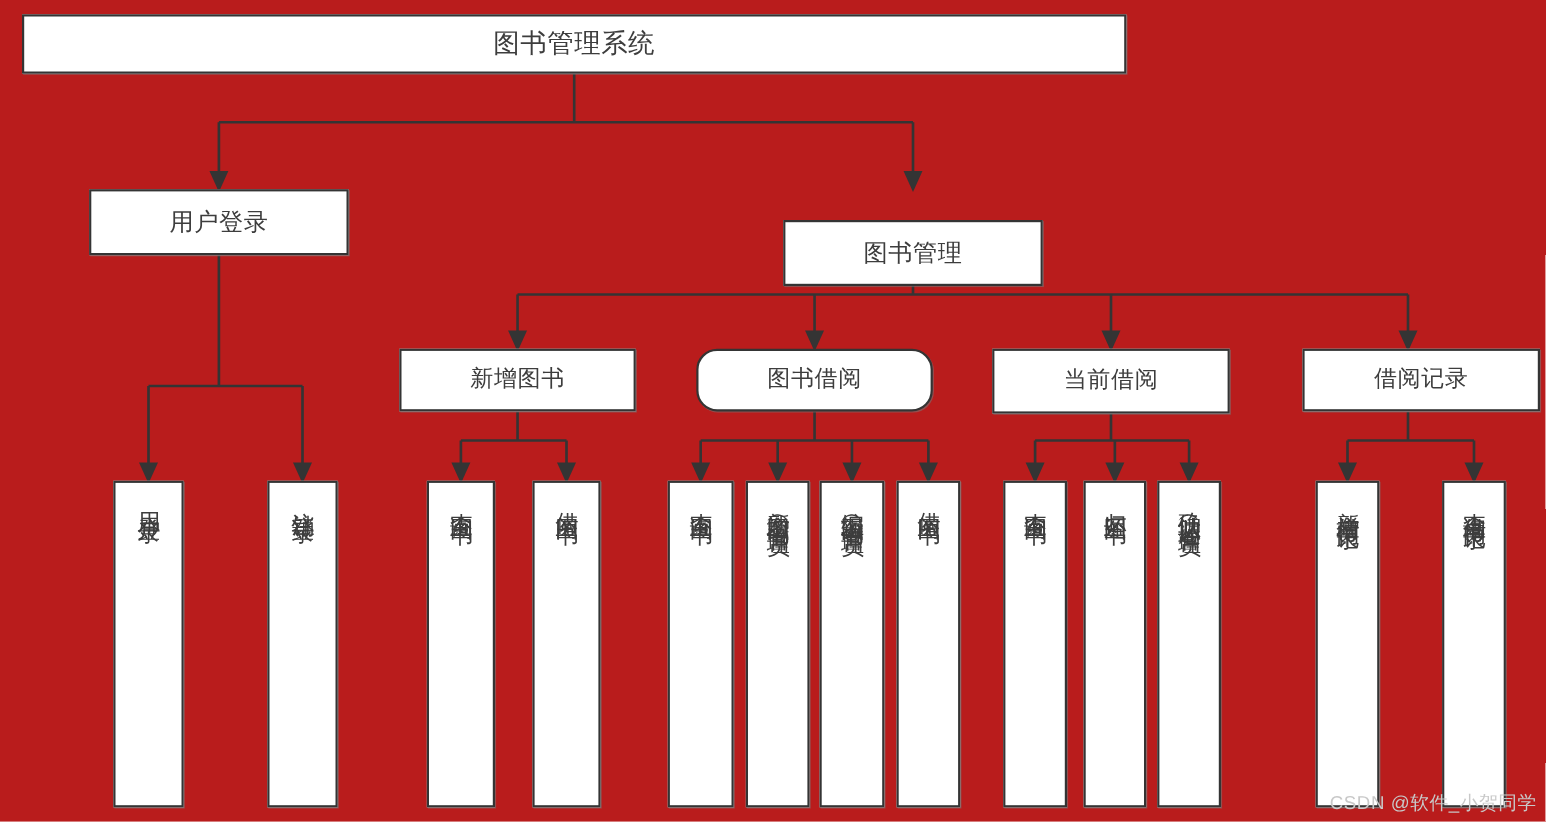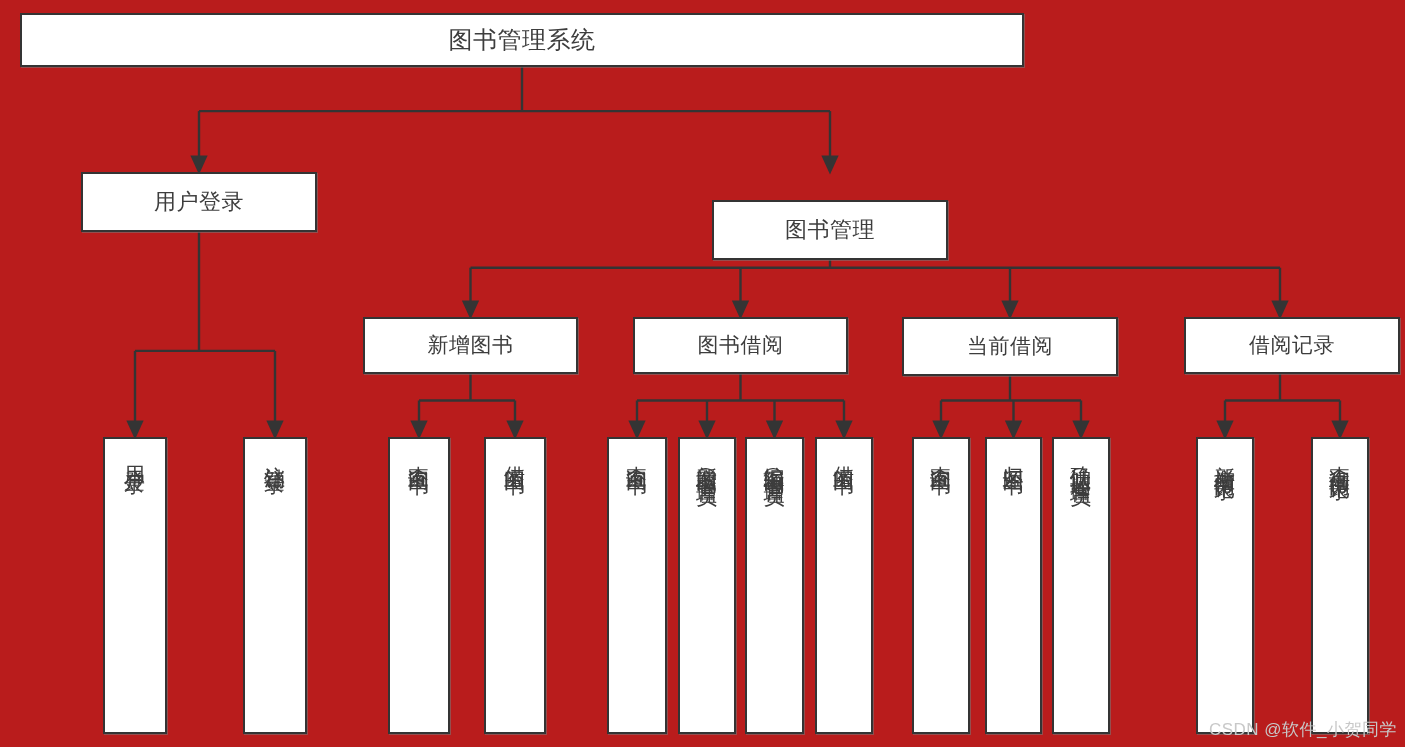--- a/index.html
+++ b/index.html
@@ -123,21 +123,21 @@
       </div>
       <div class="node level-1" style="left: 81px; top: 172px; width: 236px; height: 60px;">
         <span class="node-label">用户登录</span>
       </div>
       <div class="node level-1" style="left: 712px; top: 172px; width: 236px; height: 60px; margin-top: 28px;">
         <span class="node-label">图书管理</span>
       </div>
       <div class="node level-2" style="left: 363px; top: 317px; width: 215px; height: 57px;">
         <span class="node-label">新增图书</span>
       </div>
-      <div class="node level-2" style="left: 633px; top: 317px; width: 215px; height: 57px;">
+      <div class="node level-2" style="left: 633px; top: 317px; width: 215px; height: 57px; border-radius: 19px;">
         <span class="node-label">图书借阅</span>
       </div>
       <div class="node level-2" style="left: 902px; top: 317px; width: 216px; height: 59px;">
         <span class="node-label">当前借阅</span>
       </div>
       <div class="node level-2" style="left: 1172px; top: 317px; width: 216px; height: 57px; margin-left: 12px;">
         <span class="node-label">借阅记录</span>
       </div>
       <div class="node level-3 leaf" style="left: 103px; top: 437px; width: 64px; height: 297px;">
         <span class="node-label">用户登录</span>

